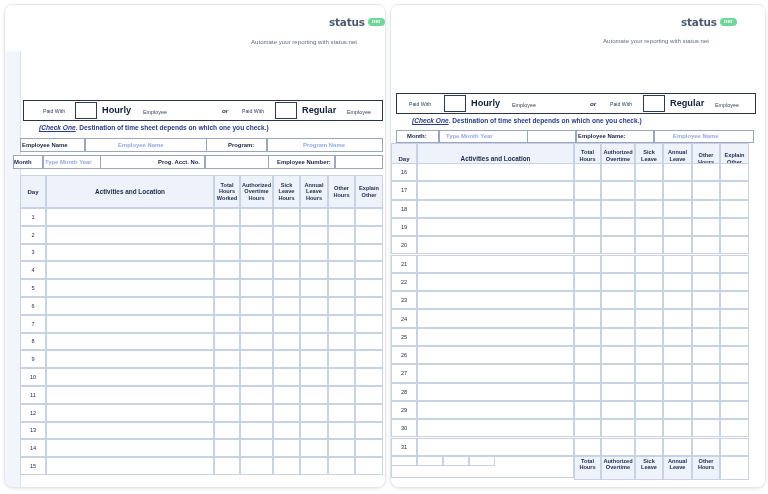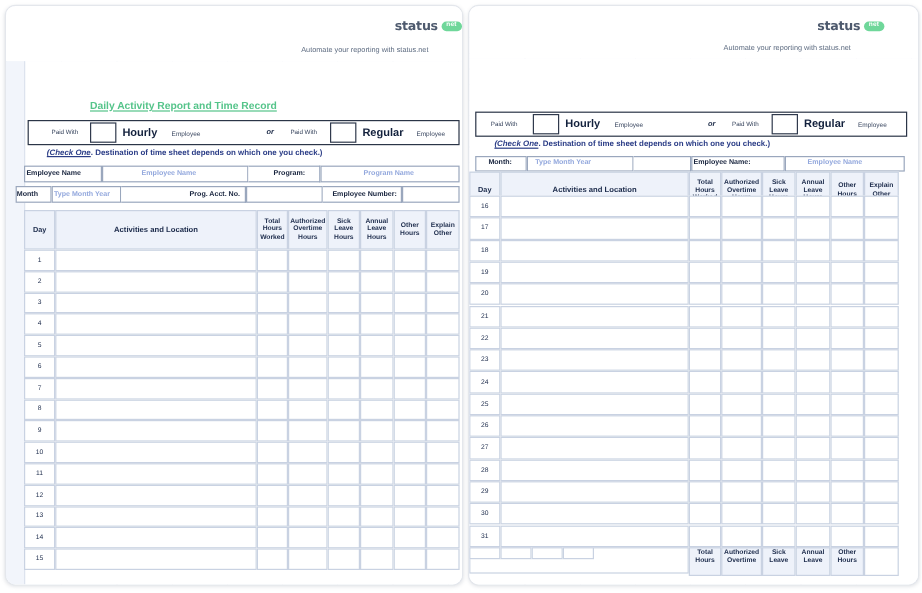--- a/index.html
+++ b/index.html
@@ -195,21 +195,20 @@
       <div class="logo-band" style="left:0;top:0;width:380px;height:46px;"></div>
       <div class="logo-row" style="left:324px; top:11px;">
         <span class="logo-word">status</span>
         <span class="logo-pill">net</span>
       </div>
       <div class="logo-tag" style="left:246px; top:33px;">Automate  your reporting with status.net</div>
 
       <div style="position:absolute;left:15px;top:46px;width:365px;height:436px;background:#ffffff;"></div>
       <div style="position:absolute;left:0px;top:46px;width:15px;height:436px;background:#f2f5fb;border-right:1px solid #dde3ee;"></div>
 
-      <div class="doc-title" style="left:70px; top:78px;">Daily Activity Report and Time Record</div>
 
       <div class="cell plain" style="left:18px; top:95px; width:360px; height:21px; border-width:1.4px; border-color:#2b3547;"></div>
       <div class="pw-text" style="left:38px; top:103px;">Paid With</div>
       <div class="checkbox" style="left:70px; top:97px; width:22px; height:17px;"></div>
       <div class="pw-big" style="left:97px; top:100px;">Hourly</div>
       <div class="pw-small" style="left:138px; top:104px;">Employee</div>
       <div class="pw-or" style="left:217px; top:102px;">or</div>
       <div class="pw-text" style="left:237px; top:103px;">Paid With</div>
       <div class="checkbox" style="left:270px; top:97px; width:22px; height:17px;"></div>
       <div class="pw-big" style="left:297px; top:100px;">Regular</div>

